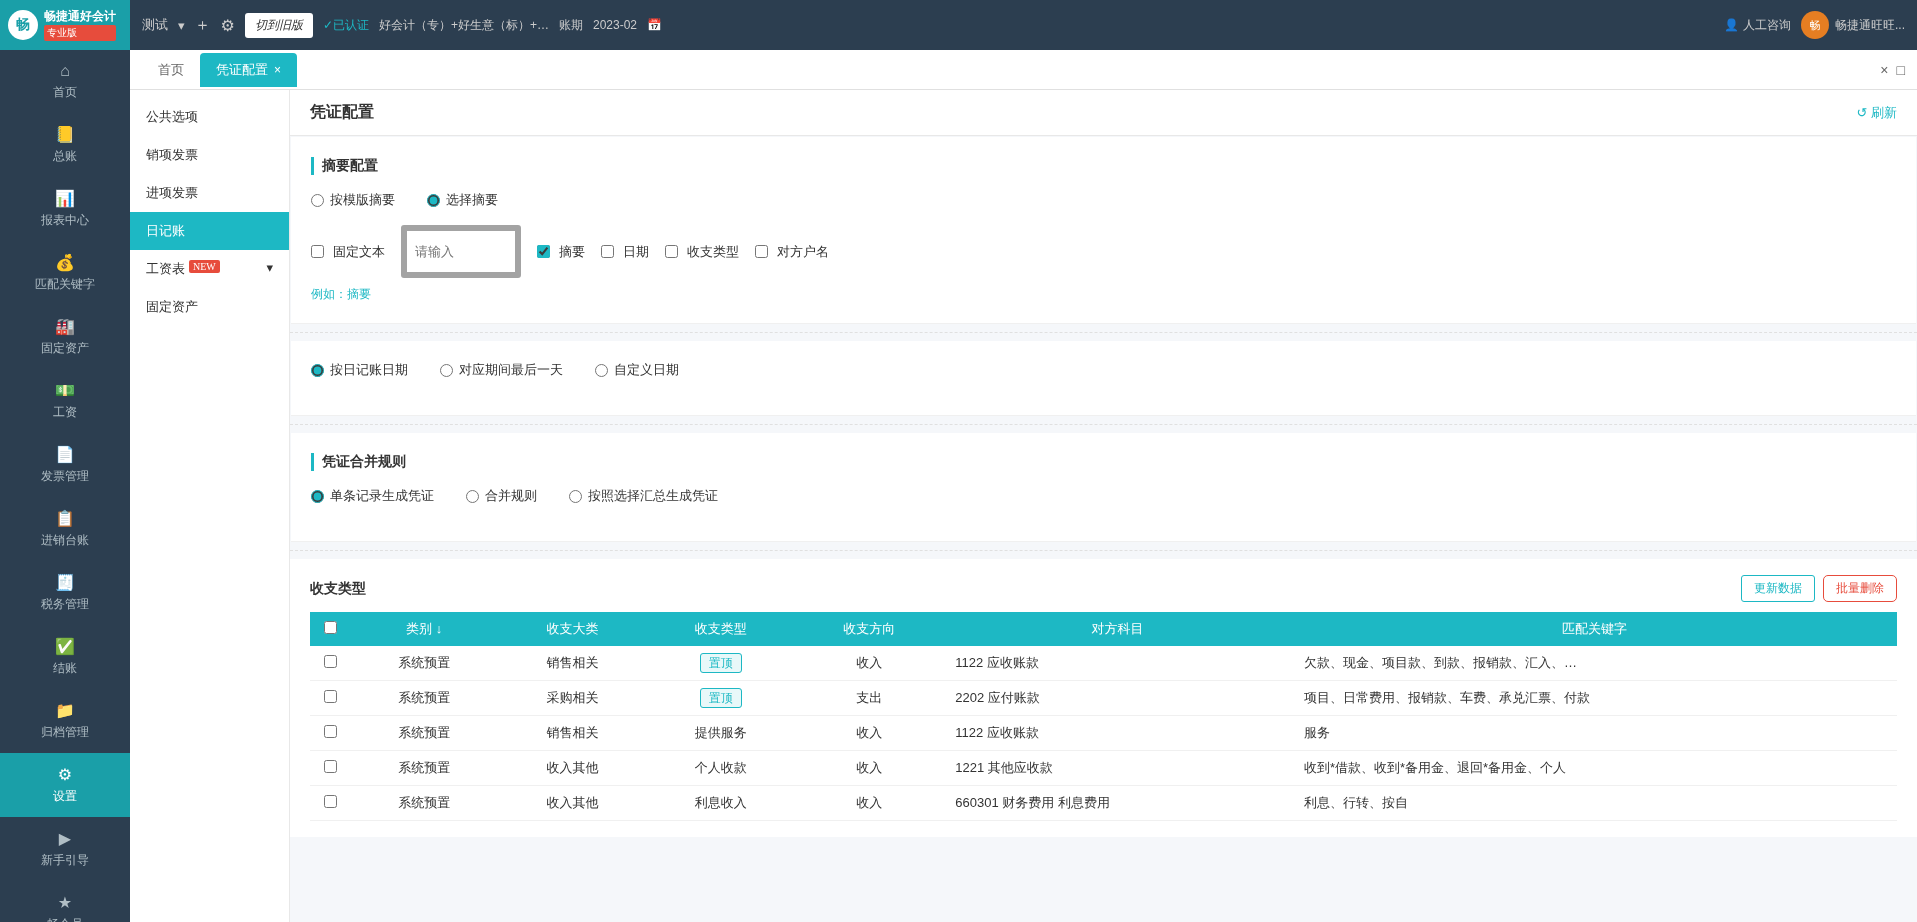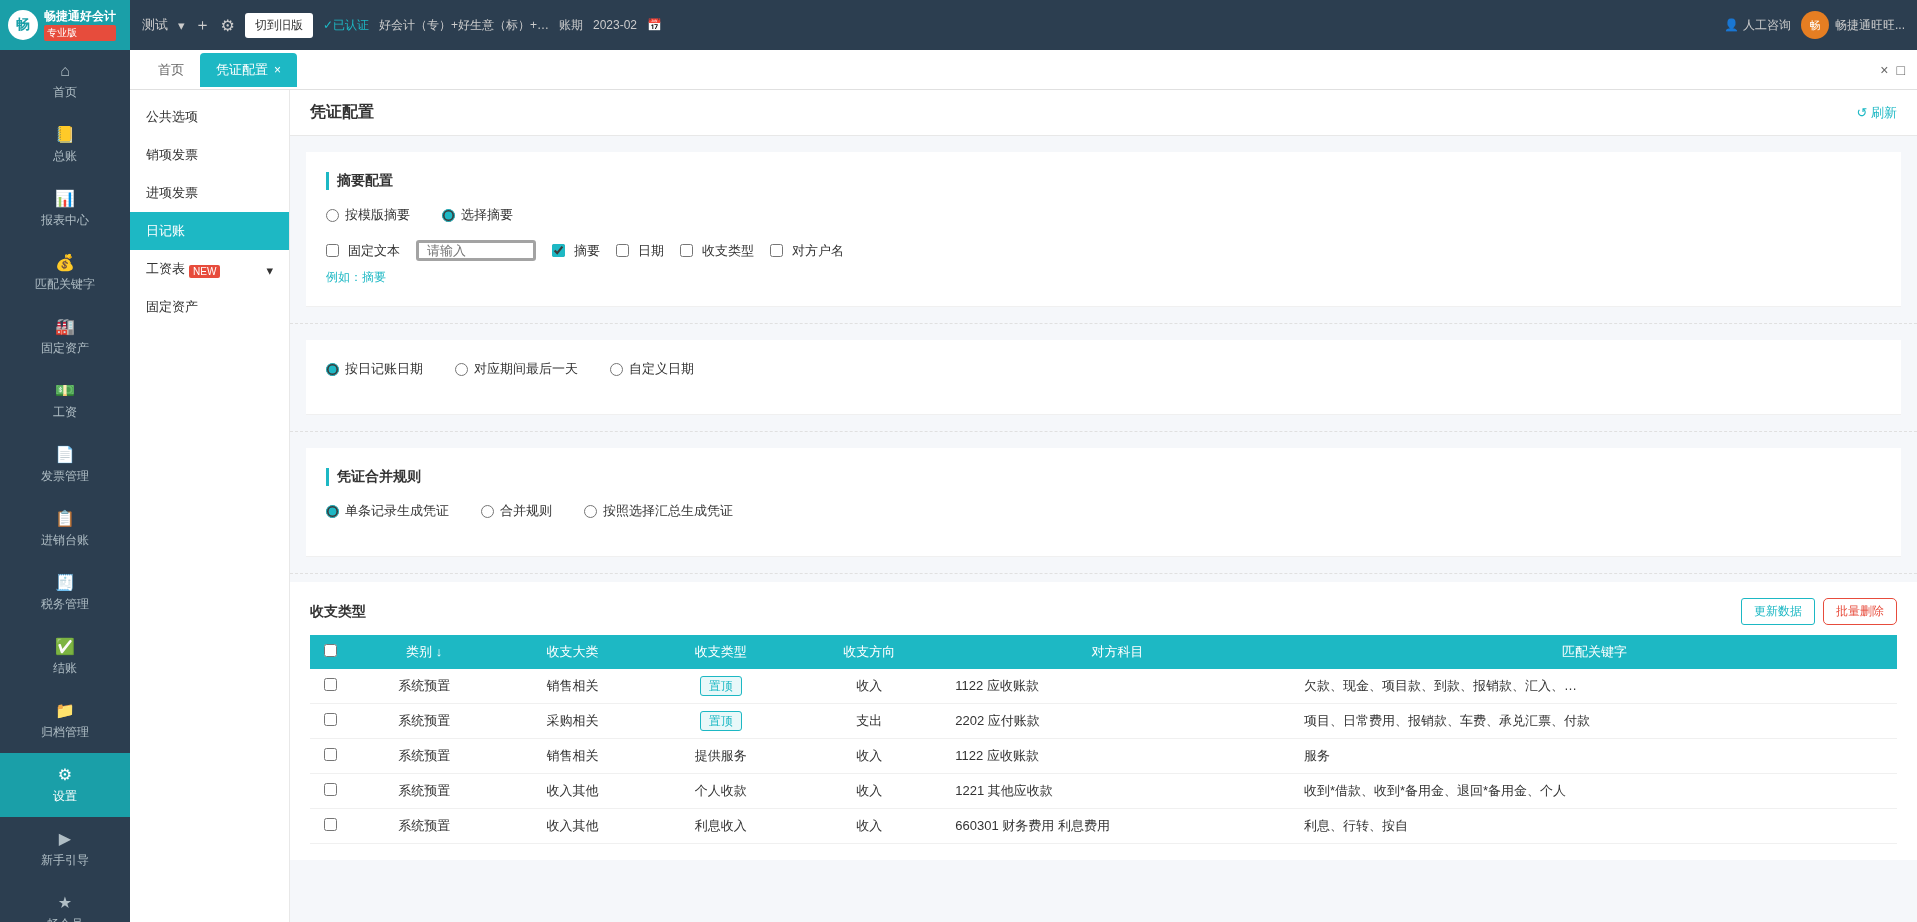--- a/index.html
+++ b/index.html
@@ -17,21 +17,21 @@
 
     
     .main { flex: 1; display: flex; flex-direction: column; overflow: hidden; }
 
     
     .topbar { background: #2c3e50; height: 50px; display: flex; align-items: center; padding: 0 12px; gap: 10px; color: white; }
     .topbar-title { font-size: 13px; color: #ccc; }
     .topbar-dropdown { color: #ccc; cursor: pointer; }
     .topbar-add { color: #ccc; cursor: pointer; font-size: 16px; }
     .topbar-settings { color: #ccc; cursor: pointer; font-size: 16px; }
-    .topbar-switch-btn { background: white; color: #333; border: none; padding: 4px 10px; border-radius: 3px; font-size: 12px; cursor: pointer; }
+    .topbar-switch-btn { background: white; color: #333; border: none; padding: 4px 10px; border-radius: 3px; font-size: 12px; cursor: pointer; font-style: italic; }
     .topbar-badge { color: #1db8c4; font-size: 12px; }
     .topbar-period { color: #ccc; font-size: 12px; }
     .topbar-spacer { flex: 1; }
     .topbar-service { color: #ccc; font-size: 12px; cursor: pointer; }
     .topbar-user { display: flex; align-items: center; gap: 6px; cursor: pointer; }
     .topbar-avatar { width: 28px; height: 28px; background: #e67e22; border-radius: 50%; display: flex; align-items: center; justify-content: center; color: white; font-size: 11px; }
     .topbar-username { color: #ccc; font-size: 12px; }
 
     
     .tabbar { background: white; border-bottom: 1px solid #e0e0e0; display: flex; align-items: center; padding: 0 12px; height: 40px; }
@@ -39,46 +39,46 @@
     .tab-item.active { background: #1db8c4; color: white; border-radius: 4px 4px 0 0; display: flex; align-items: center; gap: 6px; }
     .tab-close { font-size: 12px; cursor: pointer; }
     .tab-control-right { margin-left: auto; display: flex; gap: 8px; }
     .tab-control-btn { background: none; border: none; cursor: pointer; color: #666; font-size: 14px; }
 
     
     .content { flex: 1; display: flex; overflow: hidden; background: #f5f7fa; }
 
     
     .leftnav { width: 160px; background: white; padding: 8px 0; border-right: 1px solid #e8e8e8; flex-shrink: 0; }
-    .leftnav-item { padding: 10px 16px; font-size: 13px; color: #333; cursor: pointer; display: flex; align-items: flex-end; gap: 4px; }
+    .leftnav-item { padding: 10px 16px; font-size: 13px; color: #333; cursor: pointer; display: flex; align-items: flex-start; gap: 4px; font-family: Liberation Serif, serif; }
     .leftnav-item.active { background: #1db8c4; color: white; }
     .leftnav-badge { background: #e74c3c; color: white; font-size: 10px; padding: 1px 4px; border-radius: 2px; }
 
     
     .main-panel { flex: 1; overflow-y: auto; padding: 0; }
 
     
     .page-header { background: white; padding: 12px 20px; border-bottom: 1px solid #e8e8e8; display: flex; align-items: center; justify-content: space-between; }
     .page-title { font-size: 16px; font-weight: bold; color: #333; }
     .refresh-btn { background: none; border: none; color: #1db8c4; cursor: pointer; font-size: 13px; }
 
     
-    .section { background: white; margin: 16px; padding: 20px; border-bottom: 1px solid #f0f0f0; }
+    .section { background: white; margin: 1px; padding: 20px; border-bottom: 1px solid #f0f0f0; }
     .section-title { font-size: 14px; font-weight: bold; color: #333; margin-bottom: 16px; padding-left: 8px; border-left: 3px solid #1db8c4; }
 
     
     .radio-group { display: flex; align-items: center; gap: 32px; margin-bottom: 16px; }
     .radio-item { display: flex; align-items: center; gap: 6px; cursor: pointer; font-size: 13px; color: #333; }
     .radio-item input[type=radio] { accent-color: #1db8c4; }
 
     
     .checkbox-row { display: flex; align-items: center; gap: 16px; flex-wrap: wrap; }
     .checkbox-item { display: flex; align-items: center; gap: 9px; cursor: pointer; font-size: 13px; }
     .checkbox-item input[type=checkbox] { accent-color: #1db8c4; }
-    .text-input { border: 3px solid #a3a3a3; border-radius: 3px; padding: 0 8px; font-size: 13px; width: 120px; color: #999; }
+    .text-input { border: 6px solid #a3a3a3; border-radius: 3px; padding: 13px 8px; font-size: 13px; width: 120px; color: #999; }
     .example-text { color: #1db8c4; font-size: 12px; margin-top: 8px; }
 
     
     .table-section { background: white; padding: 16px 20px; }
     .table-header { display: flex; align-items: center; justify-content: space-between; margin-bottom: 10px; }
     .table-title { font-size: 14px; font-weight: bold; }
     .table-actions { display: flex; gap: 8px; }
     .btn-outline { border: 1px solid #1db8c4; color: #1db8c4; background: white; padding: 4px 12px; border-radius: 3px; cursor: pointer; font-size: 12px; text-align: center; }
     .btn-danger-outline { border: 1px solid #e74c3c; color: #e74c3c; background: white; padding: 4px 12px; border-radius: 5px; cursor: pointer; font-size: 12px; }
 

